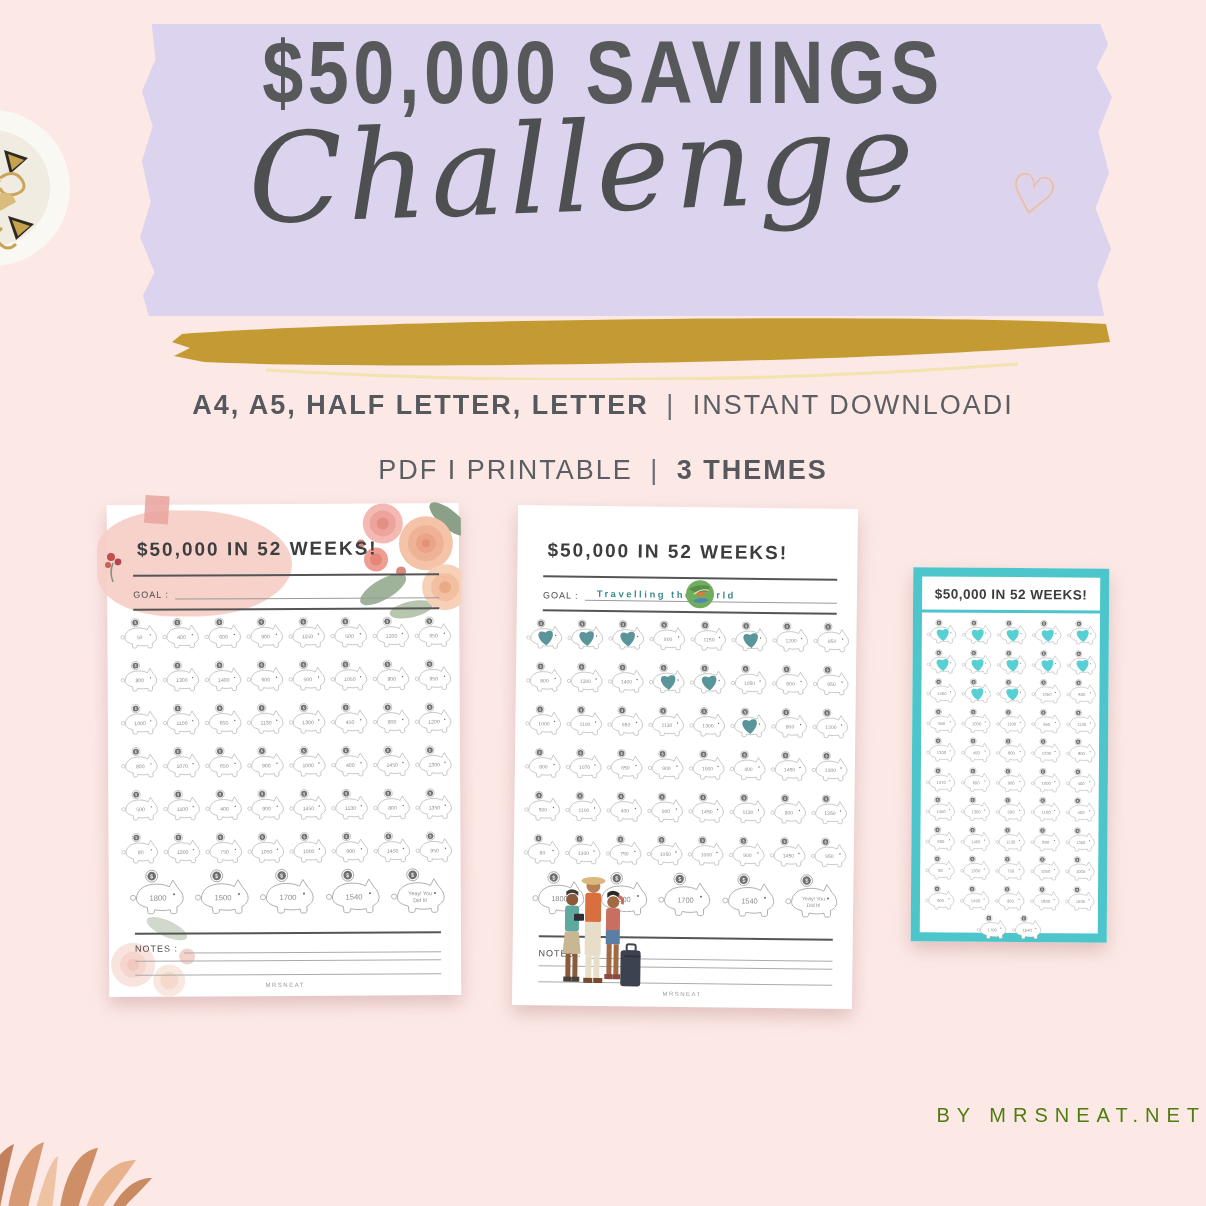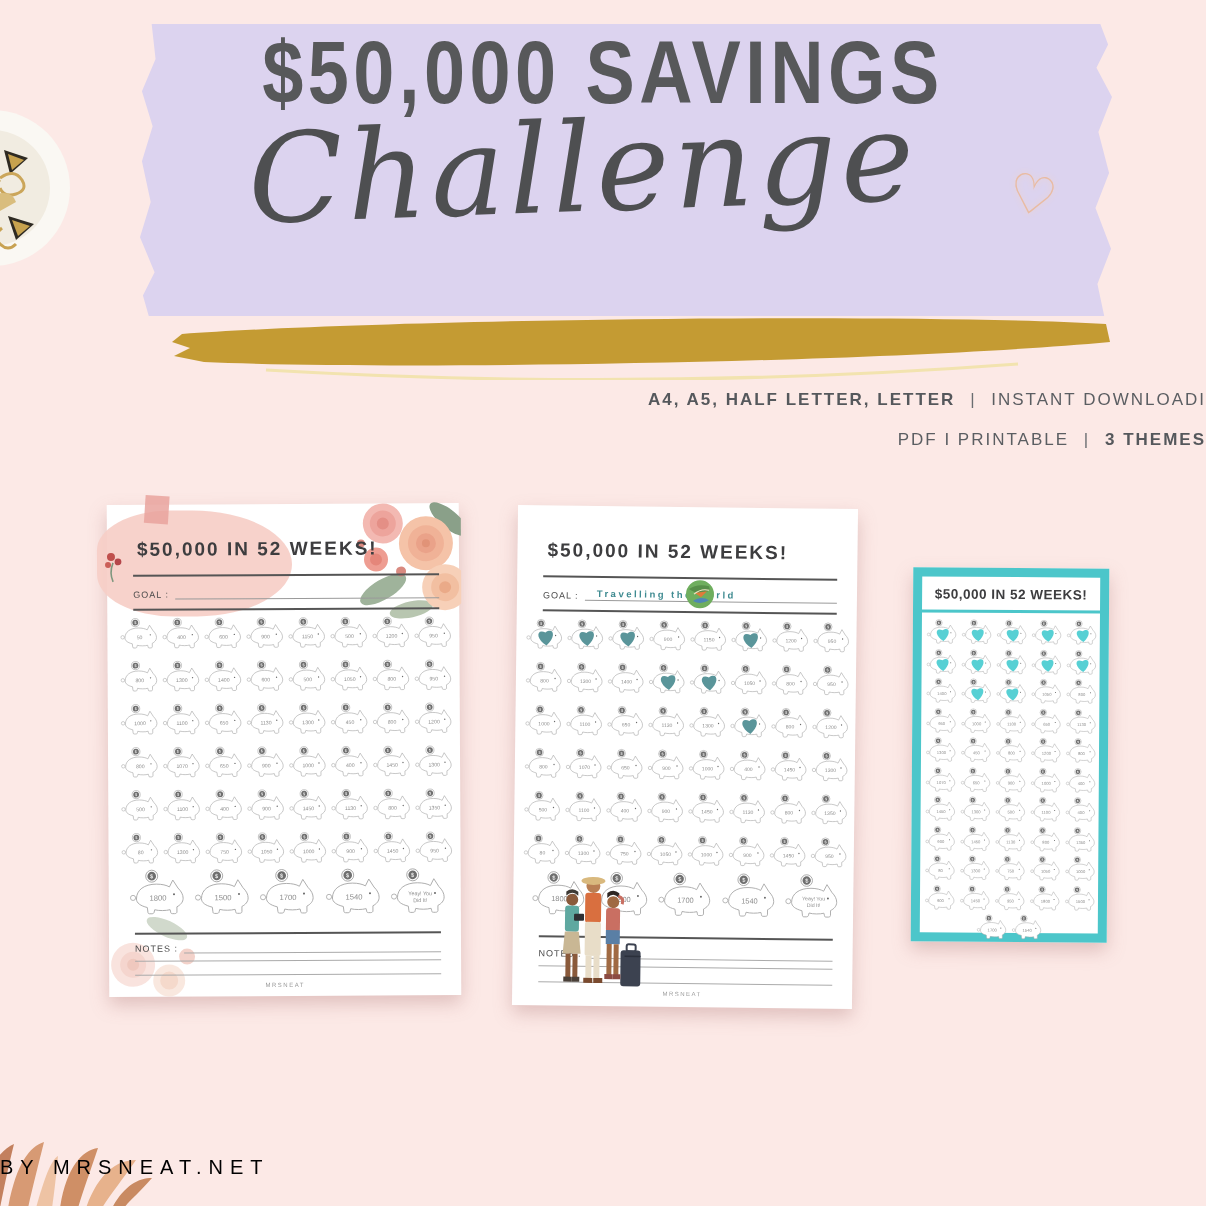--- a/index.html
+++ b/index.html
@@ -24,25 +24,25 @@
     font-family:"DejaVu Serif", serif;font-style:italic;
     font-size:124px;color:#4e4f51;transform:rotate(-2deg);
     letter-spacing:4px;
   }
   .banner-heart{
     position:absolute;right:150px;top:164px;font-size:54px;color:#e9bba2;
     transform:rotate(12deg);text-shadow:0 0 6px #f3d4be;
   }
   .gold-swash{position:absolute;left:170px;top:310px;width:944px;height:70px;}
   
-  .subline{position:absolute;left:0;right:0;text-align:right;color:#5b5e62;font-size:17px;letter-spacing:2px;white-space:nowrap;}
+  .subline{position:absolute;left:0;right:0;text-align:center;color:#5b5e62;font-size:27px;letter-spacing:2px;white-space:nowrap;}
   .subline .b{font-weight:bold;color:#55585c;}
   .subline .sep{font-weight:300;color:#6a6d71;padding:0 8px;}
   .sub1{top:390px;}
-  .sub2{top:430px;}
+  .sub2{top:455px;}
   
   .page{position:absolute;background:#fff;box-shadow:0 8px 18px rgba(173,114,114,0.35);}
   .ptitle{position:absolute;left:30px;top:34px;font-weight:bold;font-size:19px;letter-spacing:2px;color:#3d3d3f;white-space:nowrap;}
   .hrule{position:absolute;height:2px;background:#555;}
   .goalrow{position:absolute;display:flex;align-items:flex-end;gap:6px;}
   .lbl{font-size:9px;font-weight:normal;letter-spacing:1px;color:#4a4a4a;white-space:nowrap;}
   .goal-line{flex:1;border-bottom:1.3px solid #9a9a9a;height:14px;position:relative;}
   .goal-text{position:absolute;left:12px;bottom:1px;font-size:9.5px;font-weight:bold;letter-spacing:2.5px;color:#3f8b91;white-space:nowrap;}
   .grid{position:absolute;display:flex;flex-direction:column;}
   .prow{display:flex;justify-content:center;}
@@ -58,21 +58,21 @@
   .pfoot{position:absolute;left:0;right:0;text-align:center;font-size:6px;letter-spacing:1.5px;color:#9a9a9a;}
   
   .blob{position:absolute;left:-10px;top:6px;width:195px;height:106px;background:#f6cec7;border-radius:42% 58% 55% 45%;opacity:.92;}
   .tape{position:absolute;left:38px;top:-9px;width:24px;height:28px;background:#e9a39d;opacity:.85;transform:rotate(4deg);}
   .cornersvg{position:absolute;}
   
   .page-teal{border:9px solid #4cc6ca;}
   .ptitle-sm{position:absolute;left:0;right:0;top:10px;text-align:center;font-weight:bold;font-size:13.5px;letter-spacing:0.5px;color:#3d3d3f;}
   .teal-rule{position:absolute;left:0;right:0;top:33px;height:2.5px;background:#4cc6ca;}
   
-  .credit{position:absolute;left:0;right:0;top:1156px;text-align:left;font-size:20px;letter-spacing:7px;color:#000000;}
+  .credit{position:absolute;left:0;right:0;top:1104px;text-align:right;font-size:20px;letter-spacing:7px;color:#4d7c0f;}
   
   .prop{position:absolute;}
 </style>
 </head>
 <body>
 
 <div class="prop" style="left:-88px;top:108px;width:160px;height:160px;">
   <svg viewBox="0 0 160 160" width="160" height="160">
     <circle cx="80" cy="80" r="78" fill="#faf8f3"></circle>
     <circle cx="80" cy="80" r="58" fill="#f1ece1"></circle>

